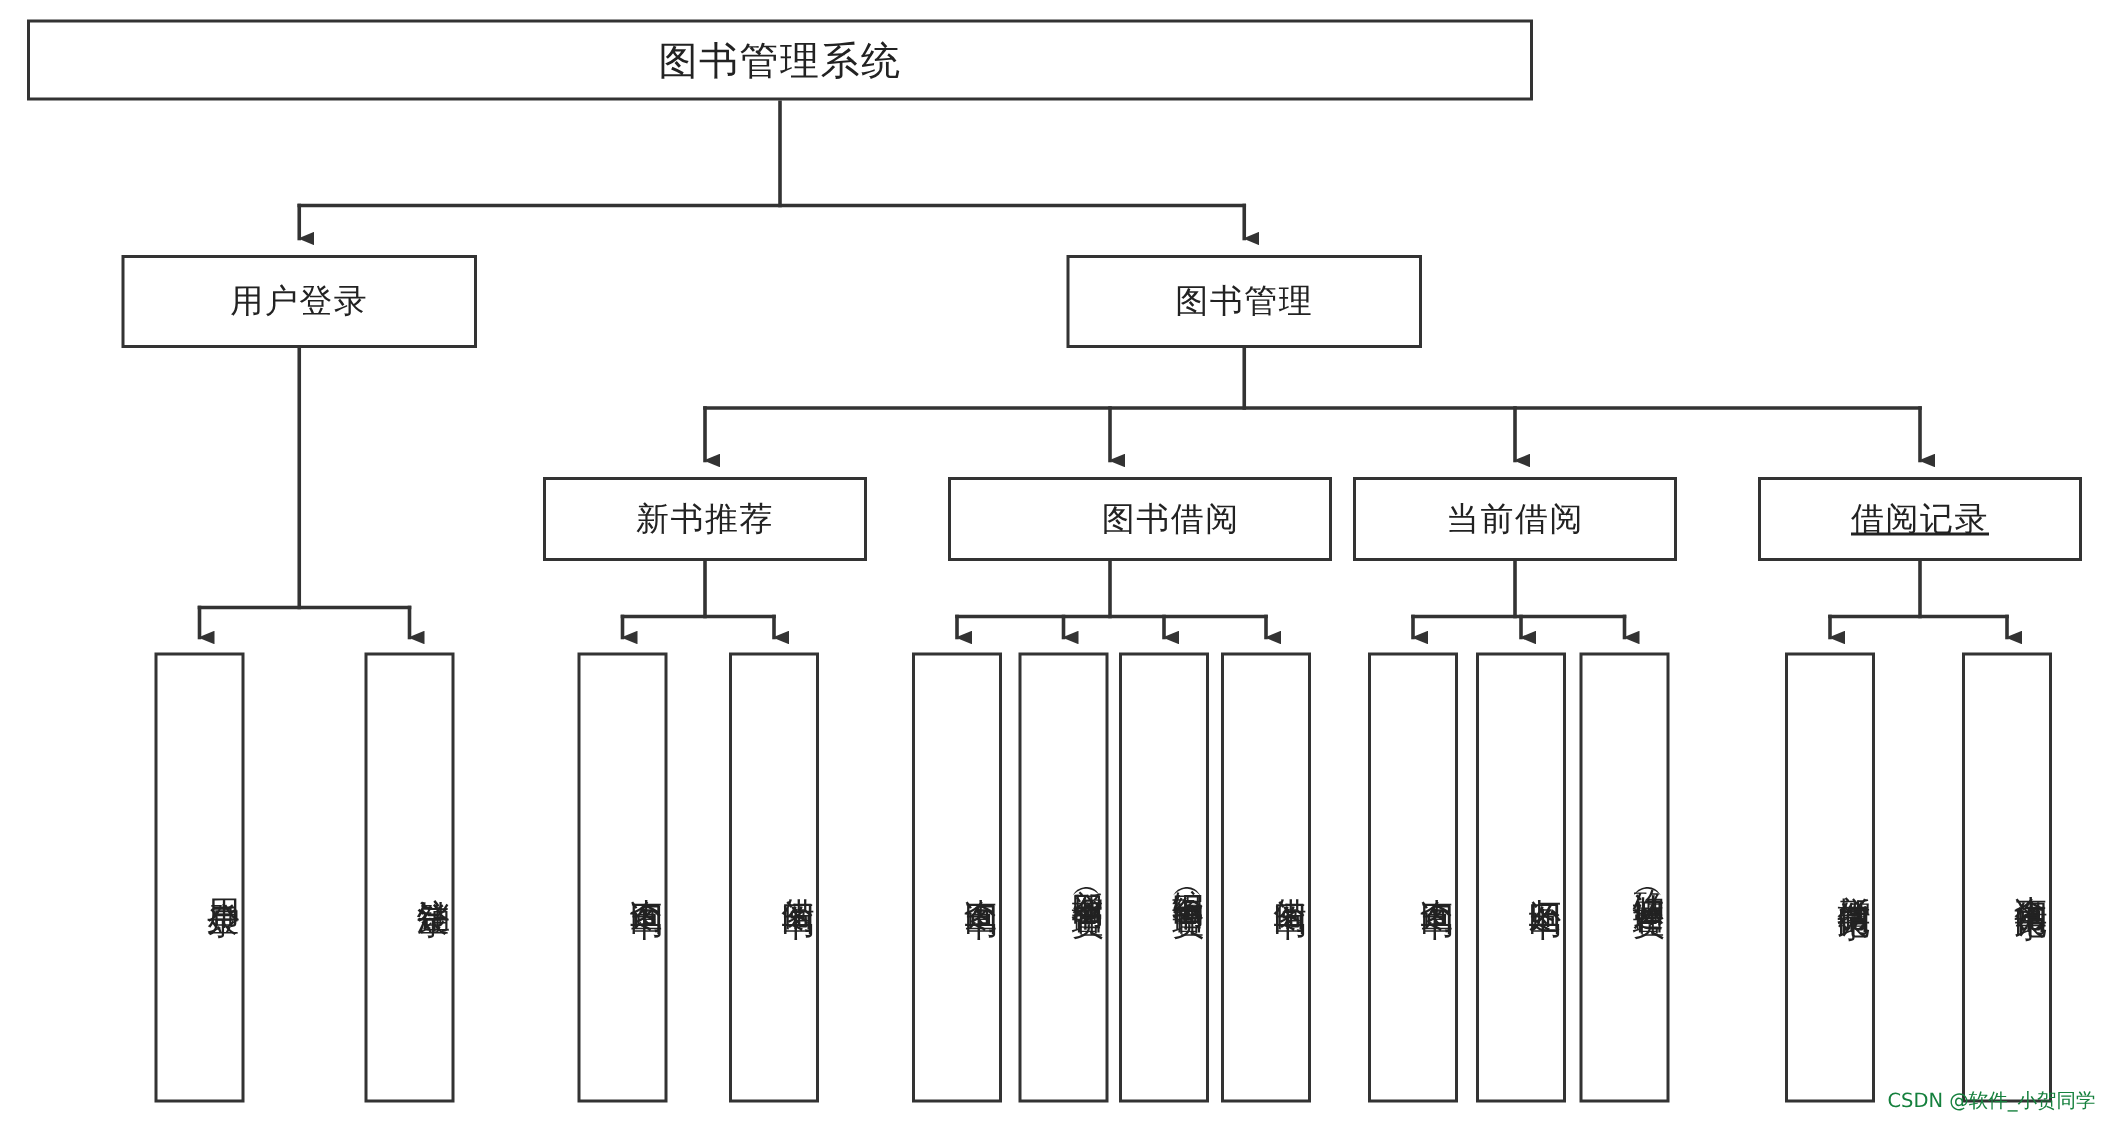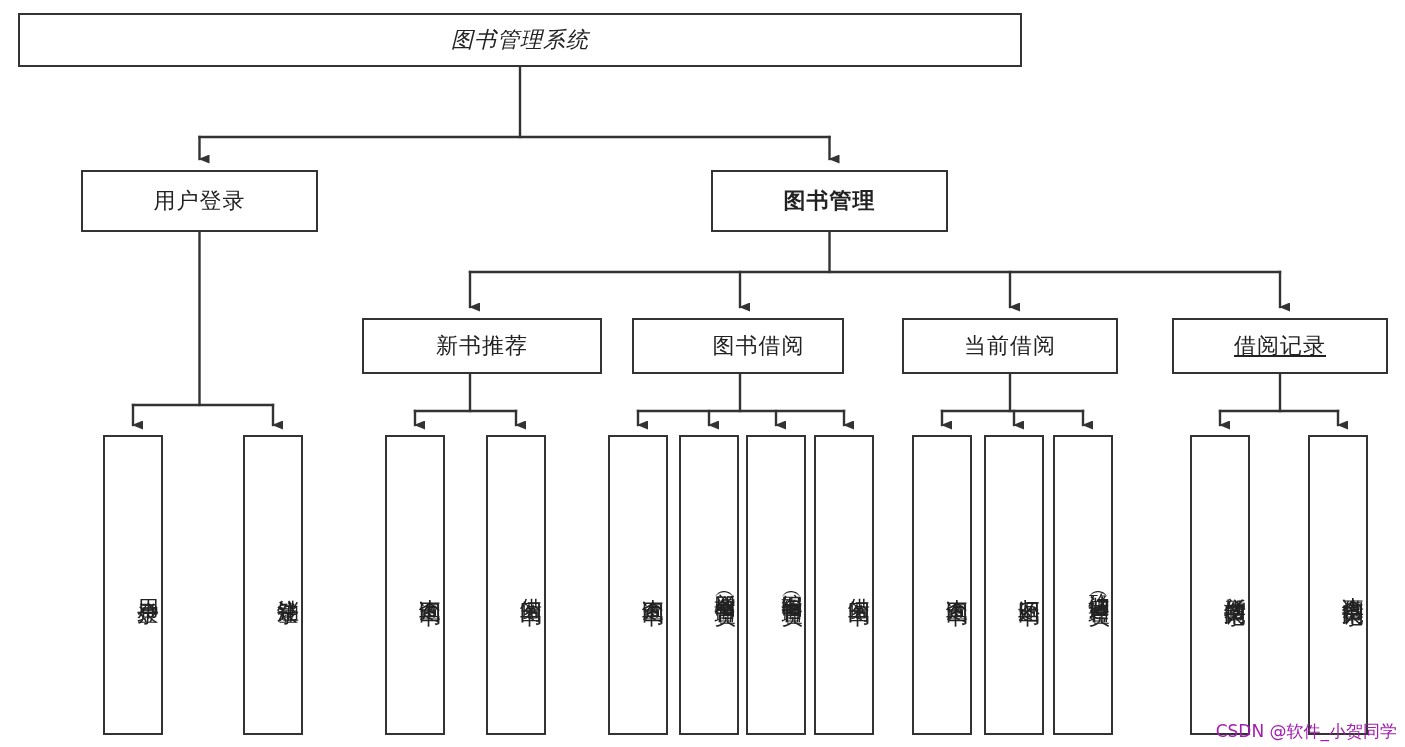--- a/index.html
+++ b/index.html
@@ -34,22 +34,21 @@
     align-items: center;
     justify-content: center;
     color: #222222;
     z-index: 3;
   }
   .node-box.horizontal {
     font-size: 22px;
     letter-spacing: 1px;
   }
   .node-box.root-box {
-    font-size: 22px;
-    font-style: italic;
+    font-size: 26px;
   }
   .node-box.vertical {
     writing-mode: vertical-rl;
     text-orientation: upright;
     font-size: 22px;
     line-height: 1.22;
     letter-spacing: 2px;
     padding: 4px 0;
     align-items: flex-start;
     justify-content: center;
@@ -62,22 +61,22 @@
     display: block;
     white-space: nowrap;
   }
   .node-box.vertical .node-label {
     white-space: normal;
   }
   #watermark {
     position: absolute;
     right: 8px;
     bottom: 4px;
-    font-size: 17px;
-    color: #a21caf;
+    font-size: 13px;
+    color: #15803d;
     z-index: 6;
     white-space: nowrap;
     user-select: none;
   }
 </style>
 </head>
 <body>
 
 <div id="diagram-root">
 
@@ -124,28 +123,28 @@
       </g>
   </svg>
 
   <div class="node-box root-box horizontal" style="left:18px;top:13px;width:1004px;height:54px;">
     <span class="node-label">图书管理系统</span>
   </div>
 
   <div class="node-box horizontal" style="left:81px;top:170px;width:237px;height:62px;">
     <span class="node-label">用户登录</span>
   </div>
-  <div class="node-box horizontal" style="left:711px;top:170px;width:237px;height:62px;font-weight:bold;">
+  <div class="node-box horizontal" style="left:711px;top:170px;width:237px;height:62px;">
     <span class="node-label">图书管理</span>
   </div>
 
-  <div class="node-box horizontal" style="left:362px;top:318px;width:240px;height:56px;">
+  <div class="node-box horizontal" style="left:362px;top:318px;width:216px;height:56px;">
     <span class="node-label">新书推荐</span>
   </div>
-  <div class="node-box horizontal" style="left:632px;top:318px;width:212px;height:56px;padding-left:41px;">
+  <div class="node-box horizontal" style="left:632px;top:318px;width:256px;height:56px;padding-left:41px;">
     <span class="node-label">图书借阅</span>
   </div>
   <div class="node-box horizontal" style="left:902px;top:318px;width:216px;height:56px;font-family:Liberation Serif, serif;">
     <span class="node-label">当前借阅</span>
   </div>
   <div class="node-box horizontal" style="left:1172px;top:318px;width:216px;height:56px;text-decoration:underline;">
     <span class="node-label">借阅记录</span>
   </div>
 
   <div class="node-box vertical" style="left:103px;top:435px;width:60px;height:300px;">

